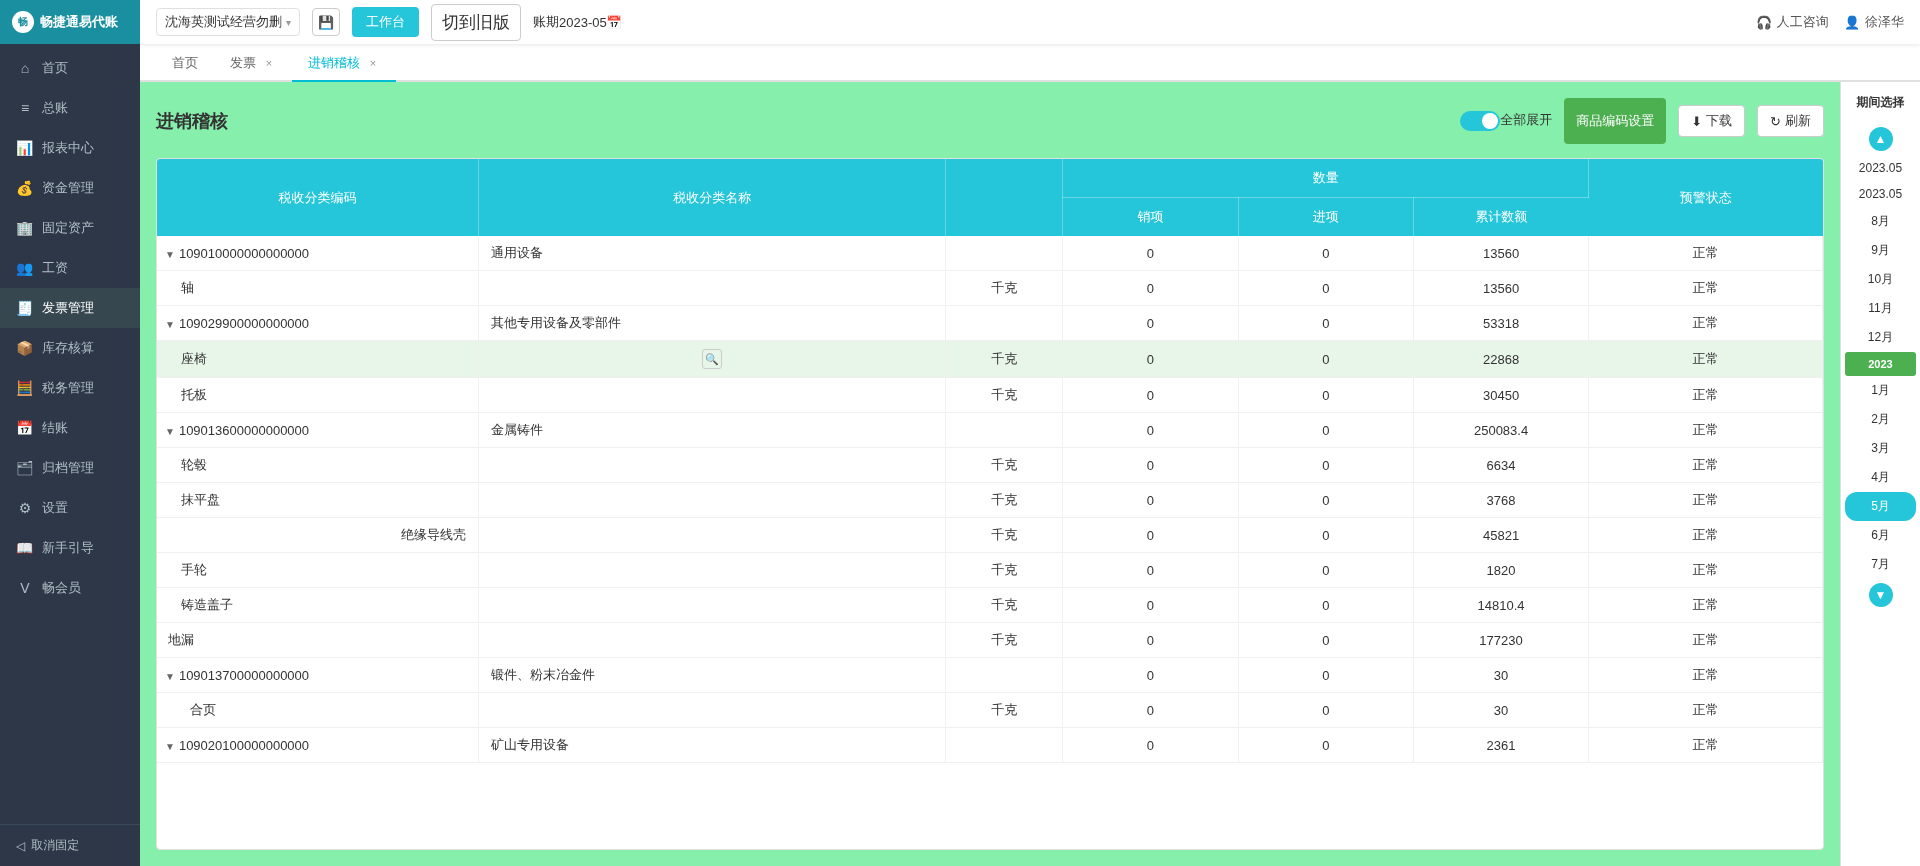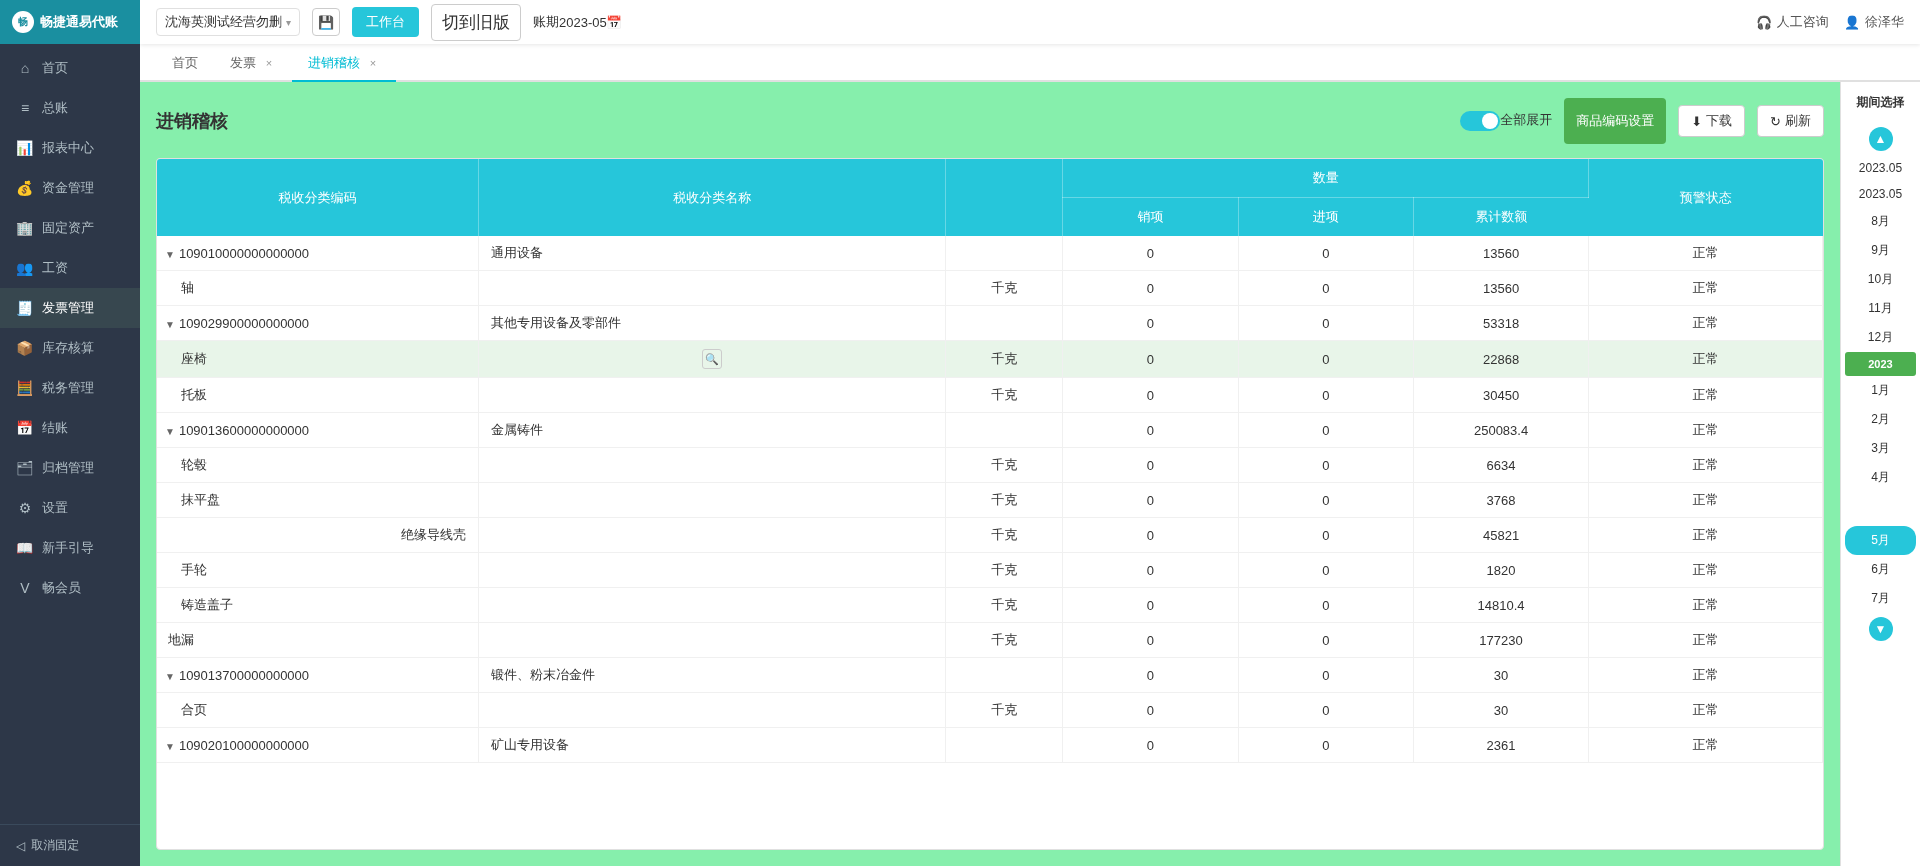--- a/index.html
+++ b/index.html
@@ -323,21 +323,20 @@
       padding: 6px 4px;
       font-size: 12px;
       color: #333;
       cursor: pointer;
       border-radius: 3px;
     }
     .period-item.active {
       background: #26c6da;
       color: white;
       border-radius: 12px;
-      margin-top: 34px;
     }
     .period-item.year-marker {
       color: white;
       background: #4caf50;
       border-radius: 3px;
       font-weight: bold;
       font-size: 11px;
     }
     .panel-toggle-up, .panel-toggle-down {
       width: 24px; height: 24px;
@@ -629,21 +628,21 @@
               <tr class="parent-row">
       <td><span class="expand-icon">▼</span>109013700000000000</td>
       <td>锻件、粉末冶金件</td>
       <td></td>
       <td>0</td>
       <td>0</td>
       <td>30</td>
       <td>正常</td>
     </tr>
               <tr class="child-row">
-      <td style="padding-left:24px;">合页</td>
+      <td style="padding-left:33px;">合页</td>
       <td></td>
       <td>千克</td>
       <td>0</td>
       <td>0</td>
       <td>30</td>
       <td>正常</td>
     </tr>
               <tr class="parent-row">
       <td><span class="expand-icon">▼</span>109020100000000000</td>
       <td>矿山专用设备</td>

